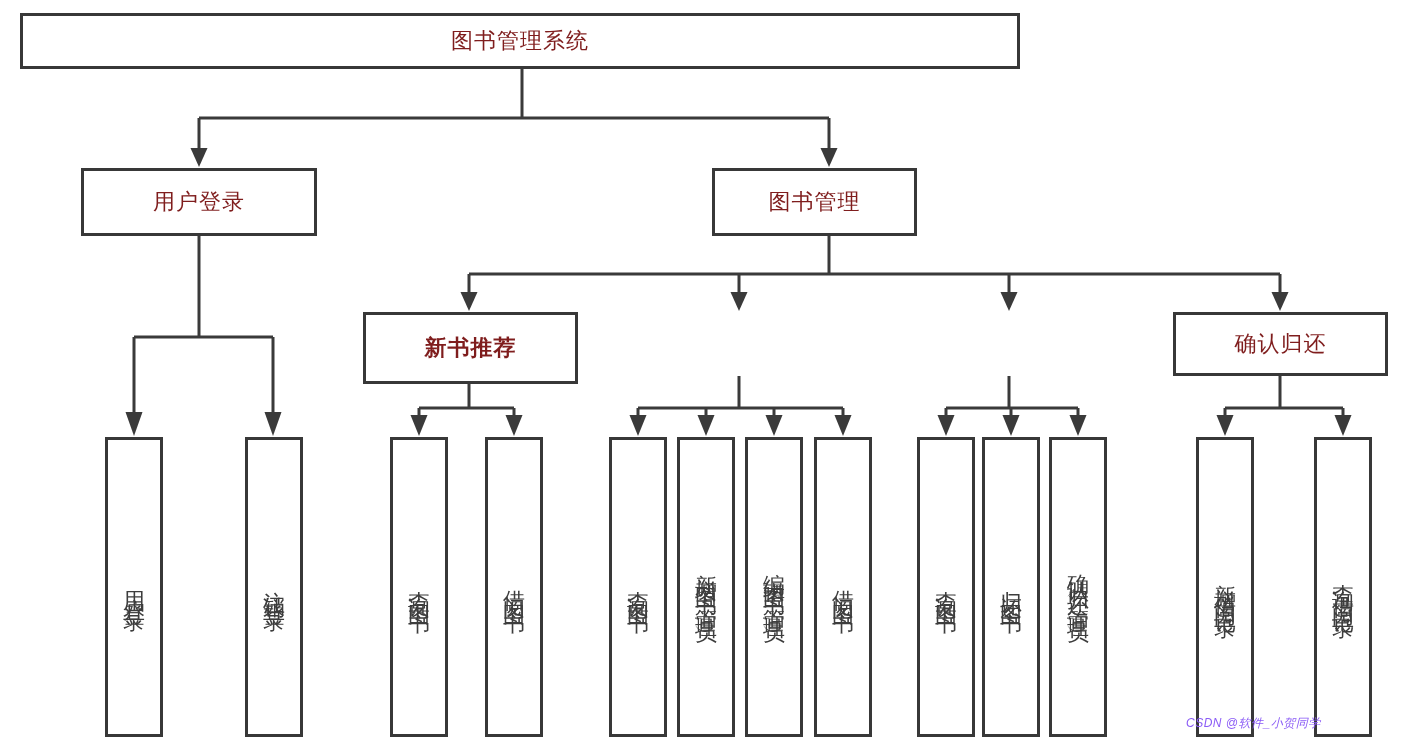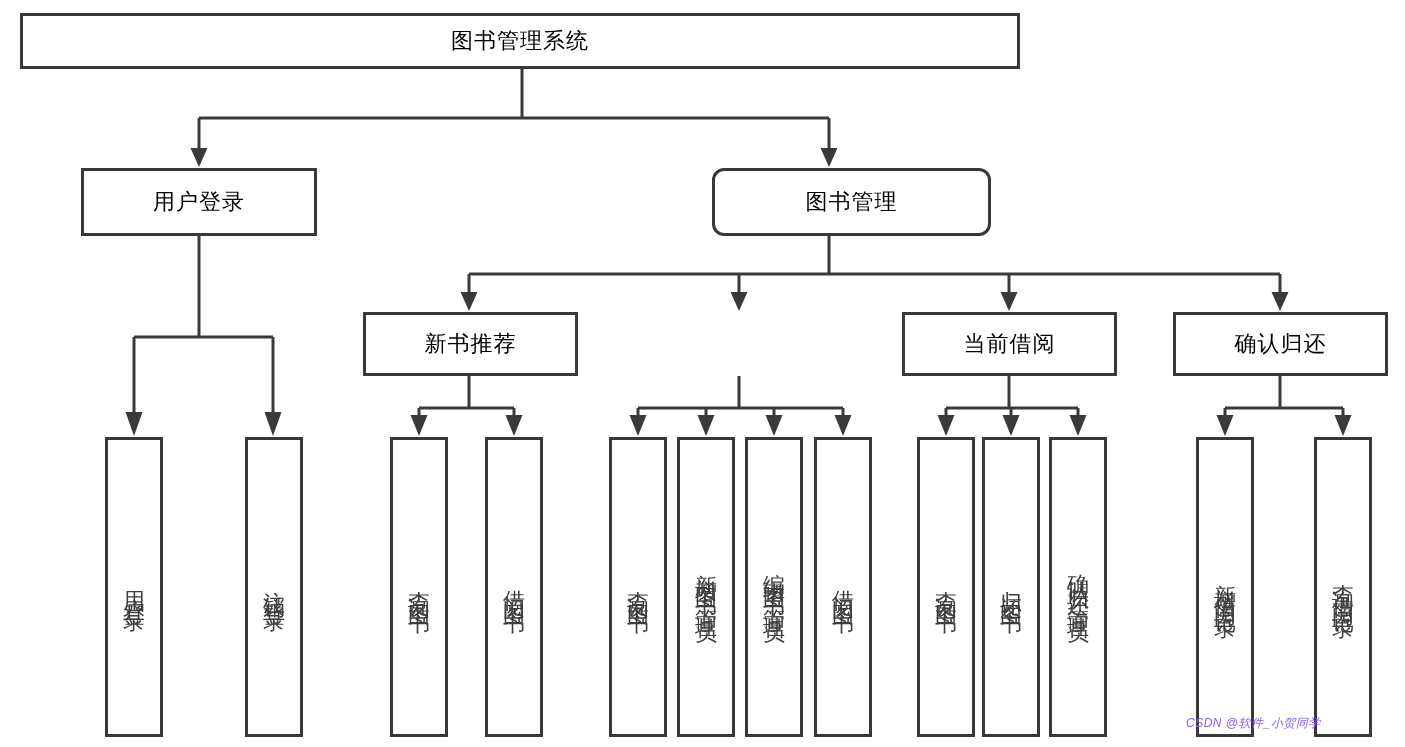--- a/index.html
+++ b/index.html
@@ -16,21 +16,21 @@
   .ah { fill: #3a3a3a; stroke: none; }
   .node {
     position: absolute;
     box-sizing: border-box;
     border: 3px solid #383838;
     background: #ffffff;
     display: flex;
     align-items: center;
     justify-content: center;
     font-size: 22px;
-    color: #000000;
+    color: #7f1d1d;
     letter-spacing: 1px;
     z-index: 2;
   }
   .leaf {
     position: absolute;
     top: 437px;
     width: 58px;
     height: 300px;
     box-sizing: border-box;
     border: 3px solid #383838;
@@ -104,24 +104,23 @@
     <g>
       <path class="ln" d="M1280,376 V408 M1225,408 H1343 M1225,408 V417 M1343,408 V417"></path>
       <polygon class="ah" points="1216.5,415 1233.5,415 1225,436"></polygon>
       <polygon class="ah" points="1334.5,415 1351.5,415 1343,436"></polygon>
     </g>
   </svg>
 
   <div class="node" style="left:20px; top:13px; width:1000px; height:56px;">图书管理系统</div>
 
   <div class="node" style="left:81px; top:168px; width:236px; height:68px;">用户登录</div>
-  <div class="node" style="left:712px; top:168px; width:279px; height:68px;border-radius:12px;">图书管理</div>
+  <div class="node" style="left:712px; top:168px; width:205px; height:68px;">图书管理</div>
 
-  <div class="node" style="left:363px; top:312px; width:215px; height:64px;">新书推荐</div>
-  <div class="node" style="left:902px; top:312px; width:215px; height:64px;">当前借阅</div>
+  <div class="node" style="left:363px; top:312px; width:215px; height:72px;font-weight:bold;">新书推荐</div>
   <div class="node" style="left:1173px; top:312px; width:215px; height:64px;">确认归还</div>
 
   <div class="leaf" style="left:105px;">
     <span class="vtext">用户登录</span>
   </div>
   <div class="leaf" style="left:245px;">
     <span class="vtext">注销登录</span>
   </div>
 
   <div class="leaf" style="left:390px;">

